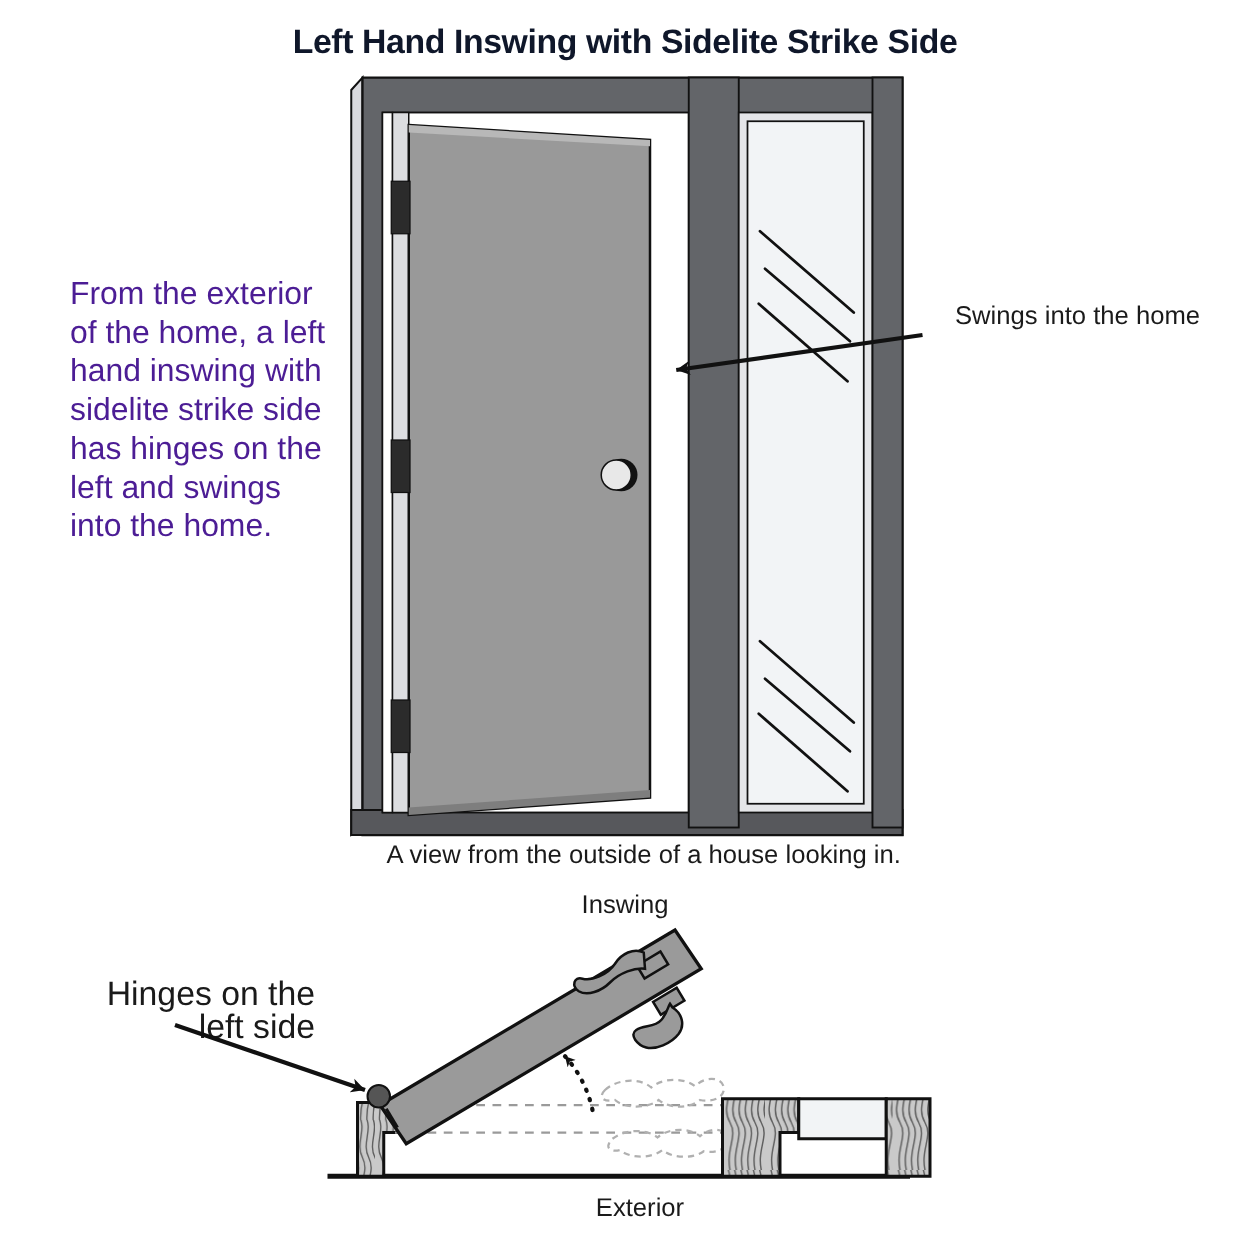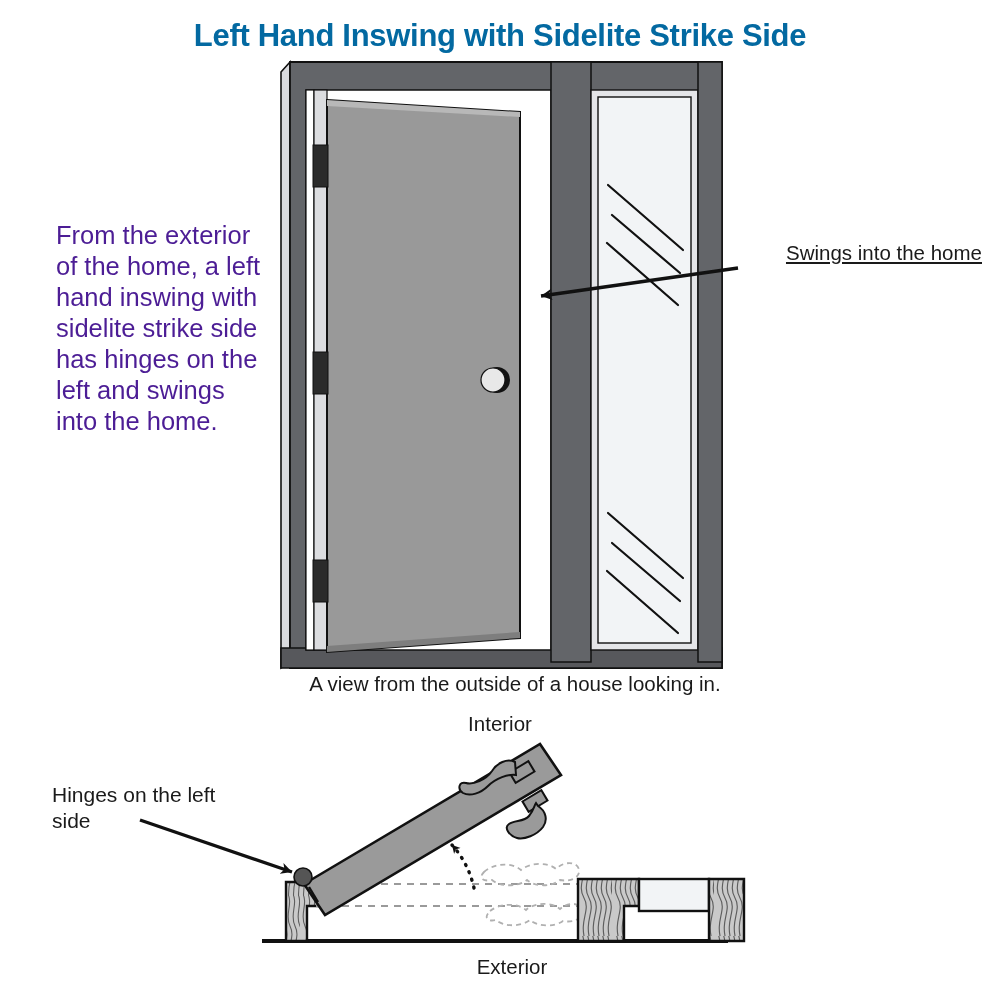--- a/index.html
+++ b/index.html
@@ -19,45 +19,44 @@
     position: relative;
     width: 1000px;
     height: 1000px;
   }
   .title {
     position: absolute;
     left: 0;
     top: 18px;
     width: 1000px;
     text-align: center;
-    font-size: 31px;
+    font-size: 27px;
     font-weight: bold;
     letter-spacing: -0.3px;
-    color: #0369a1;
+    color: #0f172a;
   }
   .desc {
     position: absolute;
     left: 56px;
     top: 220px;
     width: 215px;
     font-size: 25.5px;
     line-height: 31px;
     color: #4c1d95;
     font-weight: 400;
   }
   .swings-label {
     position: absolute;
     left: 742px;
     top: 240px;
     width: 240px;
     font-size: 20.5px;
     line-height: 26px;
-    text-align: right;
-    color: #1a1a1a;
-    text-decoration: underline;
+    text-align: center;
+    color: #1a1a1a;
   }
   .caption {
     position: absolute;
     left: 15px;
     top: 672px;
     width: 1000px;
     text-align: center;
     font-size: 20.5px;
     color: #1a1a1a;
   }
@@ -78,23 +77,24 @@
     text-align: center;
     font-size: 20.5px;
     color: #1a1a1a;
     padding-left: 12px;
   }
   .hinges-label {
     position: absolute;
     left: 52px;
     top: 782px;
     width: 200px;
-    font-size: 21px;
+    font-size: 27px;
     line-height: 26px;
     color: #1a1a1a;
+    text-align: right;
   }
   svg.layer {
     position: absolute;
     left: 0;
     top: 0;
     width: 1000px;
     height: 1000px;
     pointer-events: none;
   }
 </style>
@@ -104,21 +104,21 @@
 <div id="root">
 
   <div class="title">Left Hand Inswing with Sidelite Strike Side</div>
 
   <div class="desc">From the exterior of the home, a left hand inswing with sidelite strike side has hinges on the left and swings into the home.</div>
 
   <div class="swings-label">Swings into the home</div>
 
   <div class="caption">A view from the outside of a house looking in.</div>
 
-  <div class="interior-label">Interior</div>
+  <div class="interior-label">Inswing</div>
 
   <div class="exterior-label">Exterior</div>
 
   <div class="hinges-label">Hinges on the left side</div>
 
   <svg class="layer" viewBox="0 0 1000 1000">
     <defs>
       <marker id="arrowHead" markerWidth="11" markerHeight="11" refX="9" refY="5.5" orient="auto" markerUnits="userSpaceOnUse">
         <path d="M9,5.5 L0,0.6 L2.6,5.5 L0,10.4 Z" fill="#111111"></path>
       </marker>

